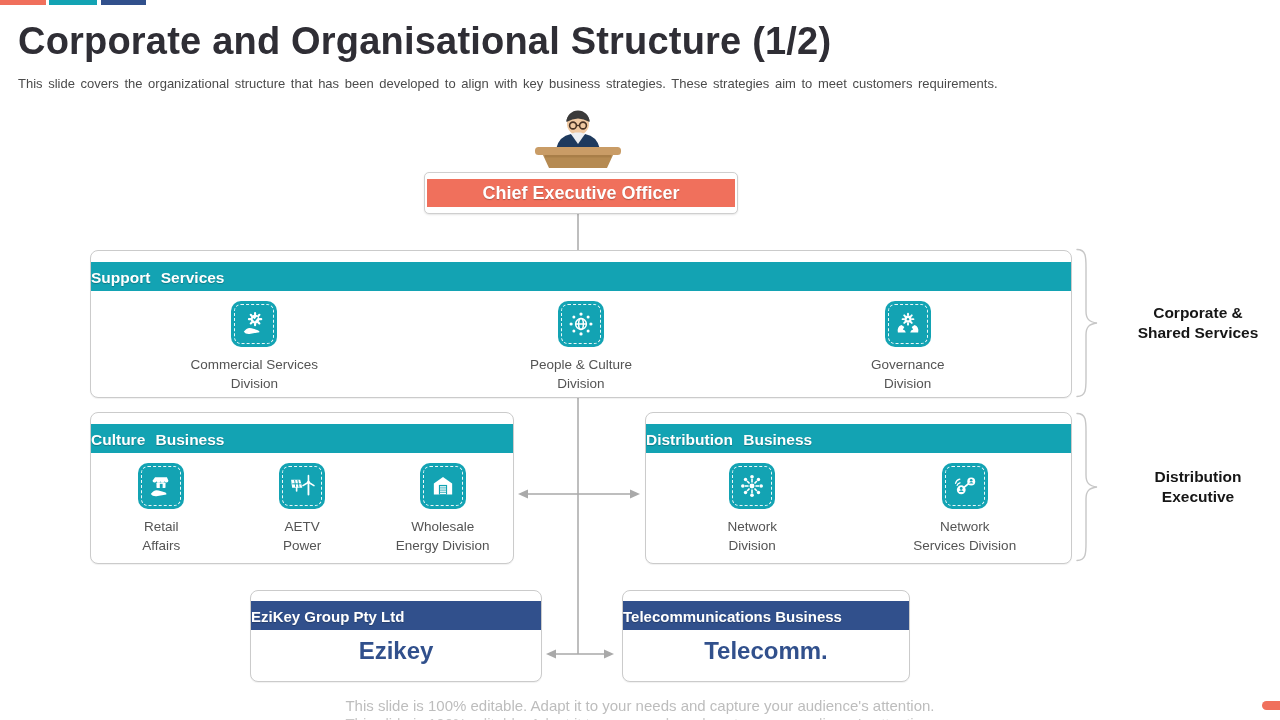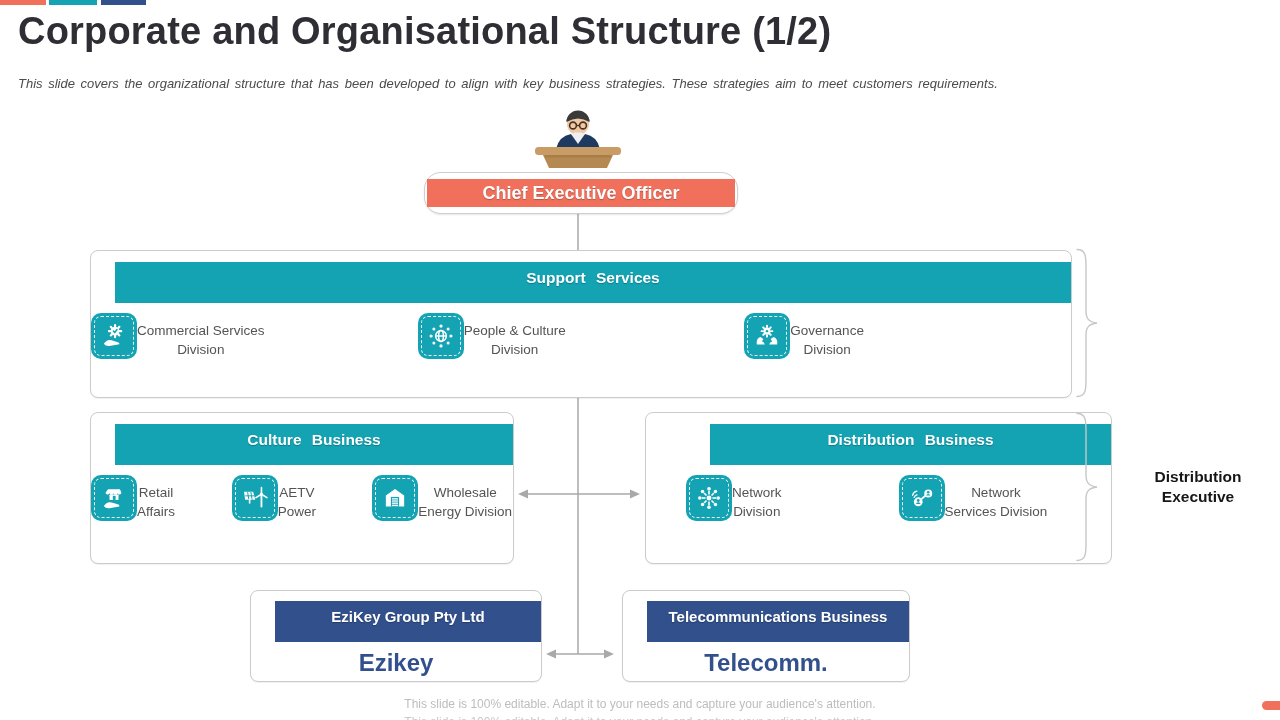--- a/index.html
+++ b/index.html
@@ -7,57 +7,57 @@
     position:relative;width:1280px;height:720px;overflow:hidden;background:#fff;
     font-family:"Liberation Sans","DejaVu Sans",sans-serif;
   }
   
   .corner-bar{position:absolute;top:0;height:5px;}
   .bar-coral{left:0;width:46px;background:var(--coral,#E8796B);}
   .bar-teal{left:49px;width:48px;background:var(--teal,#13A3B3);}
   .bar-navy{left:101px;width:45px;background:var(--navy,#31508C);}
   
   .title{
-    position:absolute;left:18px;top:10px;width:1000px;
+    position:absolute;left:18px;top:20px;width:1000px;
     font-size:38px;font-weight:700;color:var(--title_text,#2F2E35);letter-spacing:.2px;
   }
   .subtitle{
     position:absolute;left:18px;top:76px;width:1100px;
-    font-size:13px;font-style:italic;color:#4b4b4b;word-spacing:2px;
+    font-size:13px;color:#4b4b4b;word-spacing:2px;
   }
   
   .org-box{
     position:absolute;background:#fff;border:1px solid #cbcbcb;border-radius:8px;
     box-shadow:0 1px 1px rgba(0,0,0,.06);
   }
   .band{
-    height:41px;line-height:31px;text-align:center;color:#fff;font-weight:700;
-    font-size:15.5px;text-shadow:0 1px 1px rgba(0,0,0,.25);margin-top:11px;margin-left:24px;
+    height:29px;line-height:31px;color:#fff;font-weight:700;
+    font-size:15.5px;text-shadow:0 1px 1px rgba(0,0,0,.25);margin-top:11px;
   }
   .band.teal{background:var(--teal,#13A3B3);word-spacing:6px;}
   .band.navy{background:var(--navy,#31508C);margin-top:10px;font-size:15px;}
   .items{display:flex;margin-top:10px;}
-  .item{flex:1;display:flex;flex-direction:row;align-items:center;}
+  .item{flex:1;display:flex;flex-direction:column;align-items:center;}
   .tile{
     position:relative;width:46px;height:46px;border-radius:10px;
     background:var(--teal,#13A3B3);display:flex;align-items:center;justify-content:center;
   }
   .tile::after{
     content:'';position:absolute;inset:3px;border:1.5px dashed rgba(255,255,255,.92);
     border-radius:7px;pointer-events:none;
   }
   .tile svg{width:28px;height:28px;}
   .item-label{
     margin-top:8px;font-size:13.5px;color:#545454;text-align:center;
     line-height:19px;white-space:pre-line;
   }
   
   .ceo-box{
     position:absolute;left:424px;top:172px;width:312px;height:40px;background:#fff;
-    border:1px solid #cfcfcf;border-radius:17px;box-shadow:0 1px 2px rgba(0,0,0,.10);
+    border:1px solid #cfcfcf;border-radius:5px;box-shadow:0 1px 2px rgba(0,0,0,.10);
   }
   .ceo-band{
     position:absolute;left:2px;right:2px;top:6px;bottom:6px;background:var(--coral,#F0705C);
     color:#fff;font-weight:700;font-size:18px;display:flex;align-items:center;justify-content:center;
     text-shadow:0 1px 1px rgba(0,0,0,.25);
   }
   .ceo-figure{position:absolute;left:523px;top:103px;width:110px;height:66px;}
   
   .company-name{
     margin-top:7px;text-align:center;font-size:24px;font-weight:700;color:var(--navy,#2B4A8F);
@@ -66,21 +66,21 @@
   .brace{position:absolute;width:26px;}
   .group-label{
     position:absolute;left:1118px;width:160px;text-align:center;font-weight:700;
     font-size:15.5px;color:#161616;line-height:20px;white-space:pre-line;
   }
   
   .connectors{position:absolute;left:0;top:0;width:1280px;height:720px;pointer-events:none;}
   
   .footer{
     position:absolute;left:0;top:697px;width:100%;text-align:center;
-    font-size:12px;color:var(--footer_text,#bdbdbd);
+    font-size:15px;color:var(--footer_text,#bdbdbd);
   }
   .footer-cut{top:715px;color:#c9c9c9;}
   .pill-coral{
     position:absolute;left:1262px;top:701px;width:26px;height:9px;border-radius:5px;
     background:var(--coral,#E8796B);
   }
 </style>
 </head>
 <body>
 
@@ -241,21 +241,21 @@
               <rect x="10.2" y="19.2" width="5.6" height="1.2"></rect>
             </g>
           </svg>
         </span>
         <div class="item-label">Wholesale
 Energy Division</div>
       </div>
     </div>
   </section>
 
-  <section class="org-box" style="left:645px;top:412px;width:425px;height:150px;padding-left:40px;">
+  <section class="org-box" style="left:645px;top:412px;width:425px;height:150px;">
     <div class="band teal">Distribution Business</div>
     <div class="items">
       <div class="item">
         <span class="tile">
           <svg viewBox="0 0 26 26" fill="#fff" stroke="#fff">
             <circle cx="13" cy="13" r="2.3" stroke="none"></circle>
             <g stroke-width="1.5">
               <line x1="16.2" y1="13" x2="19.5" y2="13"></line>
                 <line x1="9.8" y1="13" x2="6.5" y2="13"></line>
               <line x1="13" y1="9.8" x2="13" y2="6.5"></line>
@@ -307,20 +307,22 @@
   </section>
 
   <section class="org-box" style="left:250px;top:590px;width:290px;height:90px;">
     <div class="band navy">EziKey Group Pty Ltd</div>
     <div class="company-name">Ezikey</div>
   </section>
 
   <svg class="brace" style="left:1074px;top:248px;height:150px;" viewBox="0 0 26 150">
     <path d="M3,1.5 C12,1.5 12,9 12,19 L12,63 C12,71 15,74 23,75 C15,76 12,79 12,87 L12,131 C12,141 12,148.5 3,148.5" fill="none" stroke="#c7c7c7" stroke-width="1.4" stroke-linecap="round"></path>
   </svg>
+  <div class="group-label" style="top:303px;">Corporate &amp;
+Shared Services</div>
 
   <svg class="brace" style="left:1074px;top:412px;height:150px;" viewBox="0 0 26 150">
     <path d="M3,1.5 C12,1.5 12,9 12,19 L12,63 C12,71 15,74 23,75 C15,76 12,79 12,87 L12,131 C12,141 12,148.5 3,148.5" fill="none" stroke="#c7c7c7" stroke-width="1.4" stroke-linecap="round"></path>
   </svg>
   <div class="group-label" style="top:467px;">Distribution
 Executive</div>
 
   <div class="footer">This slide is 100% editable. Adapt it to your needs and capture your audience's attention.</div>
   <div class="footer footer-cut">This slide is 100% editable. Adapt it to your needs and capture your audience's attention.</div>
   <div class="pill-coral"></div>

